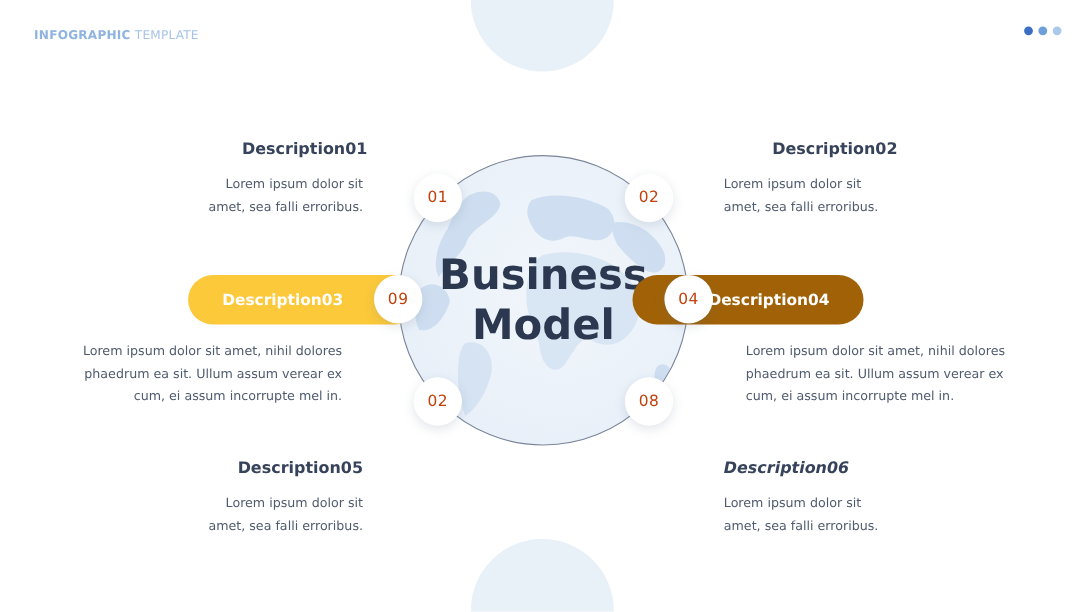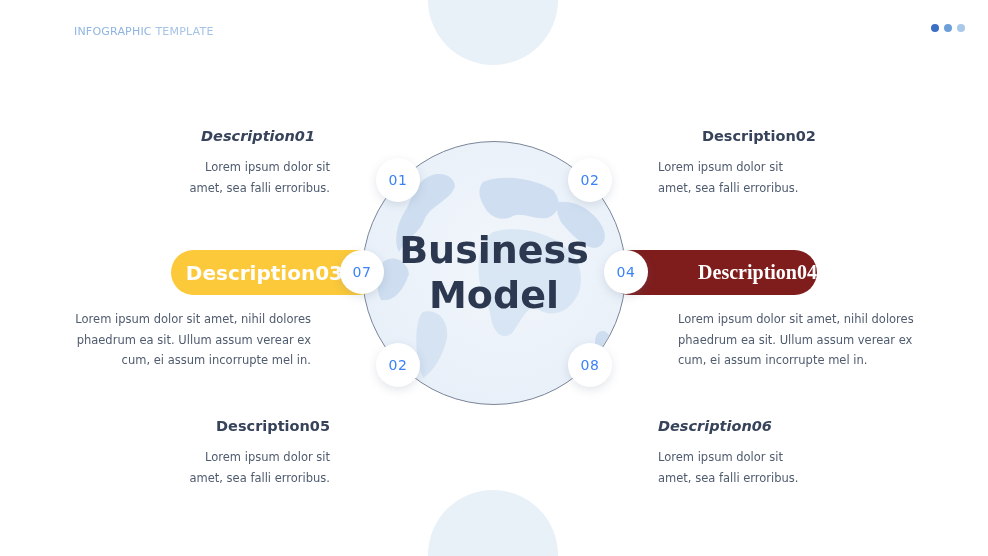--- a/index.html
+++ b/index.html
@@ -1,42 +1,42 @@
 <!DOCTYPE html>
 <html><head>
 <meta charset="utf-8">
 <style>
   * { box-sizing: border-box; margin: 0; padding: 0; }
   html, body { width: 988px; height: 556px; overflow: hidden; background: #ffffff; }
   body { position: relative; font-family: "DejaVu Sans", sans-serif; color: #2e3a4f; }
 
   .header-title { position: absolute; left: 31px; top: 25px; font-size: 11px; letter-spacing: 0.2px; }
-  .header-title .strong { font-weight: normal; color: #8fb4e0; margin-left: 43px; }
+  .header-title .strong { font-weight: bold; color: #8fb4e0; }
   .header-title .light { color: #a6c3e6; }
 
   .dots { position: absolute; left: 931px; top: 24px; display: flex; gap: 5px; }
   .dots span { width: 8px; height: 8px; border-radius: 50%; display: block; }
 
   .deco-top { position: absolute; left: 428px; top: -65px; width: 130px; height: 130px; border-radius: 50%; background: #e8f0f8; }
   .deco-bottom { position: absolute; left: 428px; top: 490px; width: 130px; height: 130px; border-radius: 50%; background: #e8f0f8; }
 
   .globe { position: absolute; left: 362px; top: 141px; width: 264px; height: 264px; border-radius: 50%; border: 1.3px solid #7a8598;
     background: radial-gradient(circle at 55% 45%, #f2f6fb 0%, #eaf1f9 60%, #e4edf7 100%); overflow: hidden; }
   .globe svg { position: absolute; left: 0; top: 0; }
 
   .center-title { position: absolute; left: 394px; top: 228px; width: 200px; text-align: center; font-weight: bold; font-size: 38px; line-height: 45px; color: #2b3850; }
 
   .num-badge { position: absolute; width: 44px; height: 44px; border-radius: 50%; background: #ffffff;
     box-shadow: 0 3px 10px rgba(90, 110, 140, 0.18); display: flex; align-items: center; justify-content: center;
-    font-size: 14px; color: #3b82f6; letter-spacing: 0.5px; z-index: 3; }
+    font-size: 14px; color: #c2410c; letter-spacing: 0.5px; z-index: 3; }
 
-  .pill { position: absolute; height: 45px; border-radius: 23px; display: flex; align-items: center; justify-content: flex-end;
-    font-weight: bold; font-size: 20px; color: #ffffff; z-index: 2; }
+  .pill { position: absolute; height: 45px; border-radius: 23px; display: flex; align-items: center; justify-content: center;
+    font-weight: bold; font-size: 14px; color: #ffffff; z-index: 2; }
   .pill-yellow { left: 171px; top: 250px; width: 210px; background: #fcc93a; padding-right: 38px; }
-  .pill-blue { left: 607px; top: 250px; width: 210px; background: #7f1d1d; padding-left: 38px; font-family: Liberation Serif, serif; }
+  .pill-blue { left: 575px; top: 250px; width: 210px; background: #a16207; padding-left: 38px; }
 
   .desc-title { position: absolute; font-weight: bold; font-size: 14.5px; color: #36435a; }
   .desc-body { position: absolute; font-size: 11.5px; line-height: 20.5px; color: #4f5b6e; }
   .right-align { text-align: right; }
   .left-align { text-align: left; }
 </style>
 </head>
 <body>
 
 <div class="header-title">
@@ -74,26 +74,26 @@
 
 <div class="pill pill-yellow">
   <span>Description03</span>
 </div>
 <div class="pill pill-blue">
   <span>Description04</span>
 </div>
 
 <div class="num-badge" style="left:376px; top:158px;">01</div>
 <div class="num-badge" style="left:568px; top:158px;">02</div>
-<div class="num-badge" style="left:340px; top:250px;">07</div>
+<div class="num-badge" style="left:340px; top:250px;">09</div>
 <div class="num-badge" style="left:604px; top:250px;">04</div>
 <div class="num-badge" style="left:376px; top:343px;">02</div>
 <div class="num-badge" style="left:568px; top:343px;">08</div>
 
-<div class="desc-title right-align" style="left:115px; top:128px; width:200px;font-style:italic;">Description01</div>
+<div class="desc-title right-align" style="left:134px; top:128px; width:200px;">Description01</div>
 <div class="desc-body right-align" style="left:130px; top:157px; width:200px;">
   <div>Lorem ipsum dolor sit</div>
   <div>amet, sea falli erroribus.</div>
 </div>
 
 <div class="desc-title left-align" style="left:658px; top:128px; width:200px;margin-left:44px;">Description02</div>
 <div class="desc-body left-align" style="left:658px; top:157px; width:200px;">
   <div>Lorem ipsum dolor sit</div>
   <div>amet, sea falli erroribus.</div>
 </div>

